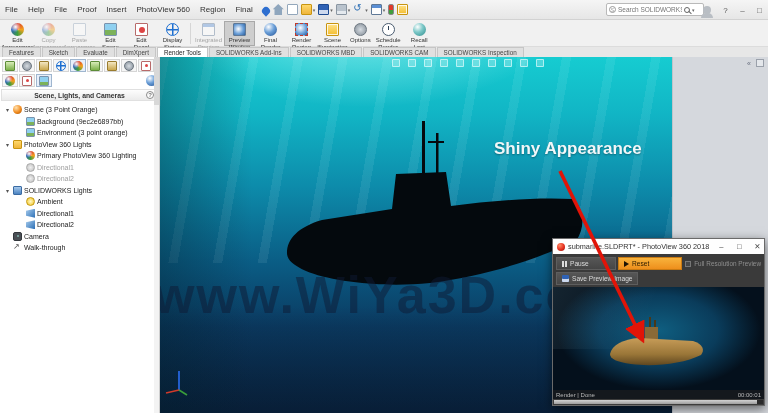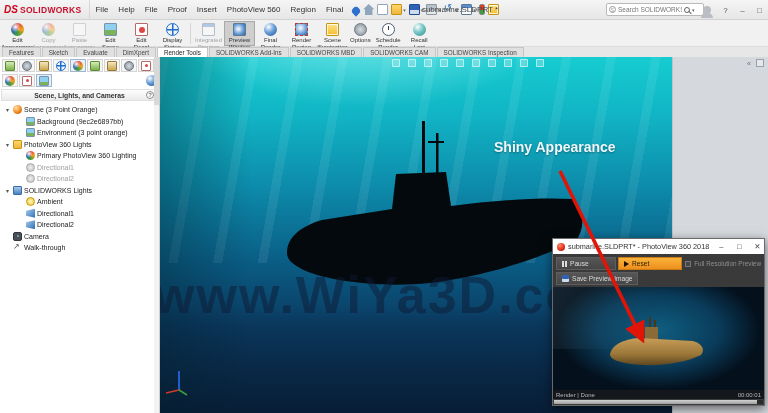--- a/index.html
+++ b/index.html
@@ -87,21 +87,21 @@
   .rays { position:absolute; left:0; top:0; width:100%; height:58%; opacity:.65;
     background:repeating-linear-gradient(100deg, rgba(225,255,255,.12) 0 9px, rgba(225,255,255,0) 9px 44px); }
   .vign { position:absolute; inset:0;
     background:linear-gradient(90deg, rgba(2,30,42,.35), rgba(2,30,42,0) 18%),
                linear-gradient(0deg, rgba(3,14,30,.45), rgba(3,14,30,0) 30%); }
   .hud { position:absolute; left:232px; top:2px; display:flex; gap:8px; }
   .hudic { width:8px; height:8px; background:rgba(225,250,250,.28);
     border:1px solid rgba(240,255,255,.6); border-radius:1px; }
   .watermark { position:absolute; left:-6px; top:208px; width:110%; font-size:52px; font-weight:bold;
     letter-spacing:2px; color:rgba(14,26,52,.5); white-space:nowrap; }
-  .annotation { position:absolute; left:334px; top:82px; font-size:14px; font-weight:bold;
+  .annotation { position:absolute; left:334px; top:82px; font-size:17px; font-weight:bold;
     color:#f1f7f9; text-shadow:0 1px 2px rgba(0,0,0,.35); white-space:nowrap; }
   .sub-svg { position:absolute; left:0; top:0; }
   .triad { position:absolute; left:2px; bottom:16px; }
 
   
   .taskpane { flex:1; background:#d5d8dd; border-left:1px solid #bfc3c9; position:relative; }
   .tp-icons { position:absolute; right:4px; top:2px; display:flex; gap:5px; align-items:center; }
   .tp-ic { font-size:7px; color:#6a7widt0 78; color:#697080; }
   .tp-box { width:8px; height:8px; border:1px solid #9aa0aa; background:#e4e7eb; }
 
@@ -200,24 +200,20 @@
   .helpc:after { content:'?'; position:absolute; left:0; right:0; top:-0.5px; text-align:center;
     font-size:6px; color:#777; }
   .qa .icn { width:11px; height:11px; }
 </style>
 </head>
 <body>
 
 <div id="app">
 
   <div class="titlebar">
-    <div class="logo">
-      <span class="ds">DS</span>
-      <span class="brand">SOLIDWORKS</span>
-    </div>
     <div class="menus">
         <span class="menu-item">File</span>
         <span class="menu-item">Help</span>
         <span class="menu-item">File</span>
         <span class="menu-item">Proof</span>
         <span class="menu-item">Insert</span>
         <span class="menu-item">PhotoView 560</span>
         <span class="menu-item">Region</span>
         <span class="menu-item">Final</span>
       </div>
@@ -251,21 +247,20 @@
           <span class="icn win-ic"></span>
           <span class="caret">▾</span>
         </span>
         <span class="qa-btn">
           <span class="icn stoplight"></span>
         </span>
         <span class="qa-btn">
           <span class="icn proof"></span>
         </span>
       </div>
-    <div class="doc-title">submarine.SLDPRT *</div>
     <div class="search">
       <span class="s-circ">S</span>
       <input type="text" placeholder="Search SOLIDWORKS Help" style="">
       <span class="mag"></span>
       <span class="caret">▾</span>
     </div>
     <div class="win-ctrl">
       <span class="user-ic"></span>
       <span class="wc">?</span>
       <span class="wc">–</span>

